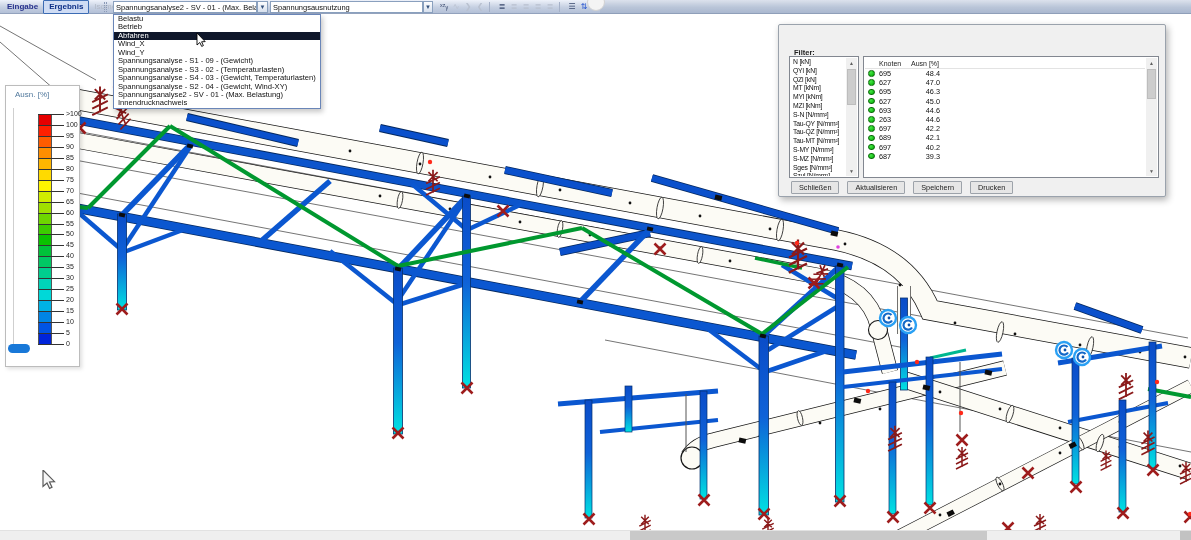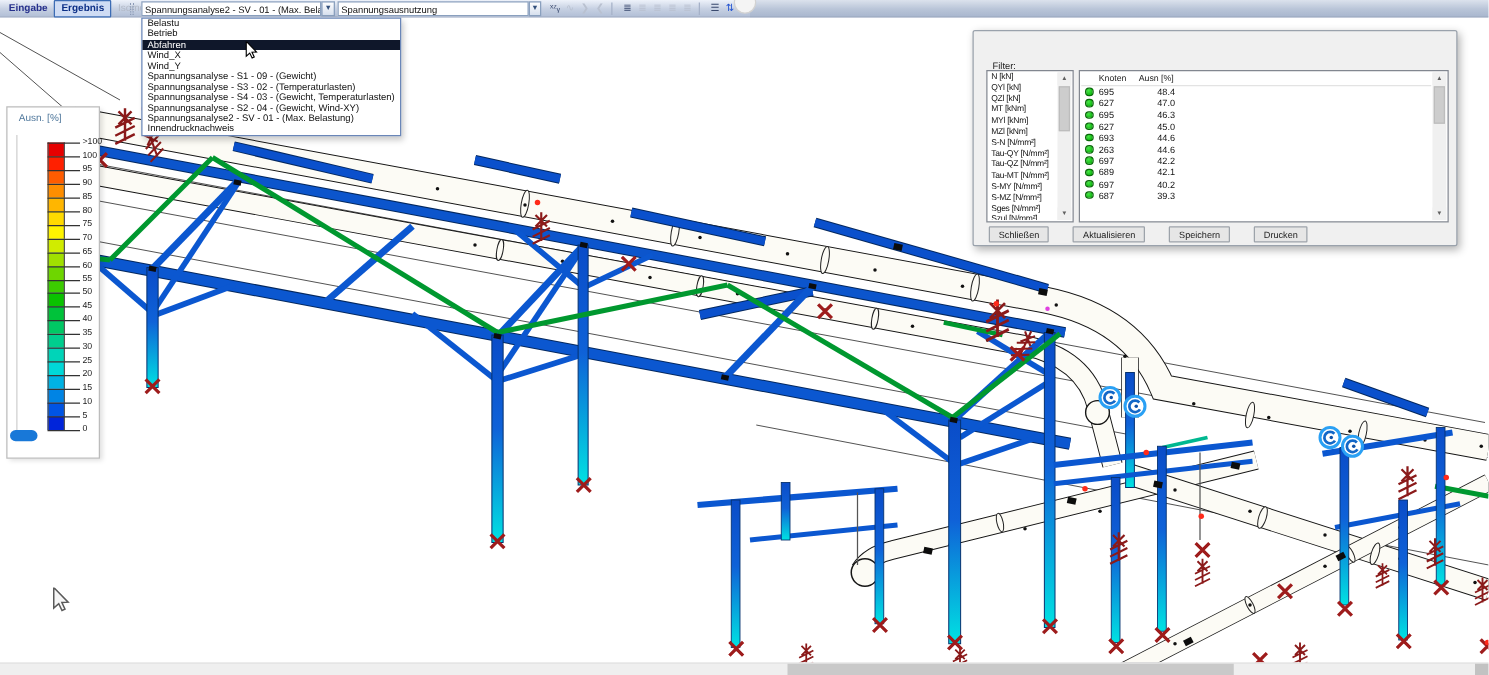--- a/index.html
+++ b/index.html
@@ -50,21 +50,21 @@
   .legend-grip{position:absolute;left:2px;top:258px;width:22px;height:9px;border-radius:5px;background:#1878d8}
 
   
   .dialog{position:absolute;left:778px;top:24px;width:388px;height:173px;background:#f0f0f0;
     border:1px solid #9aa2ac;border-radius:2px;box-shadow:2px 3px 7px rgba(0,0,0,.3);z-index:6}
   .dlg-title{position:absolute;left:0;top:0;right:0;height:20px;background:#f7f8f9;border-bottom:1px solid #e3e3e3}
   .dlg-icon{position:absolute;left:7px;top:5px}
   .dlg-text{position:absolute;left:22px;top:5px;right:26px;font-size:7.5px;letter-spacing:-.3px;color:#333;
     white-space:nowrap;overflow:hidden}
   .dlg-close{position:absolute;right:6px;top:4px;font-size:9px;color:#555;width:14px;text-align:center}
-  .filter-label{position:absolute;left:15px;top:23px;font-size:7.5px;font-weight:normal;color:#222}
+  .filter-label{position:absolute;left:15px;top:23px;font-size:7.5px;font-weight:bold;color:#222}
   .flist{position:absolute;left:10px;top:31px;width:70px;height:122px;background:#fff;border:1px solid #828790;overflow:hidden}
   .flist-items{position:absolute;left:1px;top:1px;right:12px;bottom:1px;overflow:hidden}
   .flrow{height:8.8px;line-height:8.8px;font-size:6.8px;letter-spacing:-.2px;color:#111;padding-left:2px;white-space:nowrap}
   .vscroll{position:absolute;right:1px;top:1px;bottom:1px;width:11px;background:#f0f0f0}
   .sbtn{position:absolute;left:0;width:11px;height:10px;background:#f0f0f0;color:#606060;font-size:5px;
     text-align:center;line-height:10px}
   .sbtn.up{top:0}.sbtn.down{bottom:0}
   .sthumb{position:absolute;left:1px;top:11px;width:9px;height:36px;background:#cdcdcd;border:1px solid #bdbdbd}
   .rtable{position:absolute;left:84px;top:31px;width:296px;height:122px;background:#fff;border:1px solid #828790;overflow:hidden}
   .rhead{position:absolute;left:1px;top:1px;right:13px;height:11px;border-bottom:1px solid #e3e3e3;background:#fff}
@@ -72,21 +72,21 @@
   .hcell.h0{left:14px}
   .hcell.h1{left:46px}
   .rrows{position:absolute;left:1px;top:12px;right:13px;bottom:1px;overflow:hidden}
   .trow{height:9.2px;line-height:9.2px;font-size:7.3px;color:#111;position:relative}
   .gdot{position:absolute;left:3px;top:1.2px;width:6.5px;height:6.5px;border-radius:50%;
     background:radial-gradient(circle at 35% 30%,#46e846,#00a800);border:1px solid #0a6a0a}
   .tnode{position:absolute;left:14px;width:26px}
   .tval{position:absolute;left:44px;width:31px;text-align:right}
   .trow.sel .tnode{background:#2e7cd6;color:#fff;padding-left:1px;left:13px;width:28px}
   .trow.sel .tval{background:#cde4f7}
-  .dlg-buttons{position:absolute;left:12px;top:156px;height:14px;display:flex;gap:19px}
+  .dlg-buttons{position:absolute;left:12px;top:156px;height:14px;display:flex;gap:8px}
   .dbtn{height:13px;font-size:7.3px;font-family:"Liberation Sans",sans-serif;color:#222;background:#e6e6e6;
     border:1px solid #9da3aa;border-radius:1px;padding:0 7px;line-height:11px}
 
   
   .model{position:absolute;left:0;top:14px;width:1191px;height:516px;z-index:1;pointer-events:none}
 
   
   .hscroll{position:absolute;left:0;top:530px;width:1191px;height:10px;background:#efefef;border-top:1px solid #e2e2e2;z-index:5}
   .hthumb{position:absolute;left:630px;top:0;width:357px;height:10px;background:#c9c9c9}
   .hcorner{position:absolute;left:1180px;top:0;width:11px;height:10px;background:#c2c2c2}

